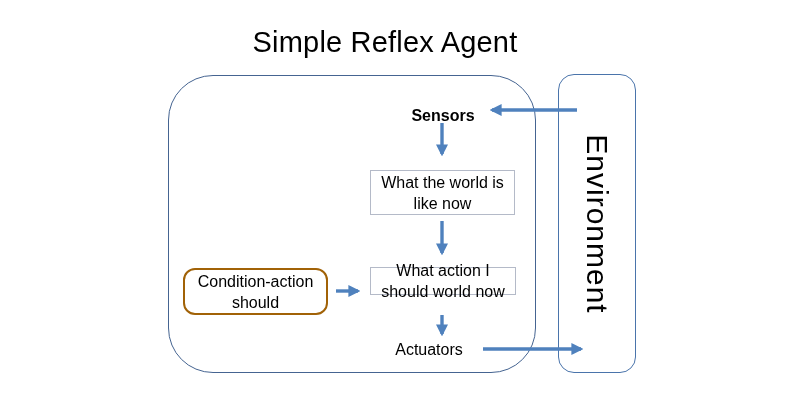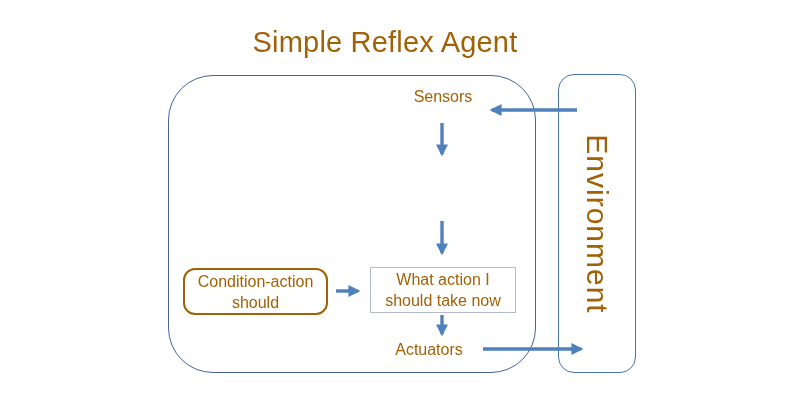--- a/index.html
+++ b/index.html
@@ -2,21 +2,21 @@
 <html><head>
 <meta charset="utf-8">
 <style>
   html, body { margin: 0; padding: 0; background: #ffffff; }
   .canvas {
     position: relative;
     width: 800px;
     height: 400px;
     background: #ffffff;
     font-family: "Liberation Sans", sans-serif;
-    color: #a16207;
+    color: #000000;
     overflow: hidden;
   }
   .title {
     position: absolute;
     left: 170px; top: 26px; width: 430px;
     text-align: center;
     font-size: 29px;
     letter-spacing: 0.2px;
   }
   .agent-box {
@@ -45,34 +45,34 @@
     transform: rotate(90deg);
     white-space: nowrap;
     font-size: 30px;
     letter-spacing: 1px;
   }
   .small-label {
     position: absolute;
     text-align: center;
     font-size: 16px;
   }
-  #sensors-label { left: 403px; top: 88px; width: 80px; }
+  #sensors-label { left: 403px; top: 107px; width: 80px; font-weight: bold; }
   #actuators-label { left: 388px; top: 341px; width: 82px; }
   .process-box {
     position: absolute;
     box-sizing: border-box;
     border: 1px solid #b4bac8;
     background: #ffffff;
     display: flex; flex-direction: column;
     align-items: center; justify-content: center;
     font-size: 16px; line-height: 21px;
     text-align: center;
   }
   #world-box  { left: 370px; top: 170px; width: 145px; height: 45px; }
-  #action-box { left: 370px; top: 267px; width: 146px; height: 46px; }
+  #action-box { left: 370px; top: 267px; width: 146px; height: 28px; }
   .rules-box {
     position: absolute;
     left: 183px; top: 268px; width: 145px; height: 47px;
     box-sizing: border-box;
     border: 2px solid #a16207;
     border-radius: 12px;
     background: #ffffff;
     display: flex; flex-direction: column;
     align-items: center; justify-content: center;
     font-size: 16px; line-height: 21px;
@@ -97,29 +97,33 @@
   <div class="title">Simple Reflex Agent</div>
 
   <div class="agent-box"></div>
 
   <div class="env-box">
     <span class="env-label">Environment</span>
   </div>
 
   <div class="small-label" id="sensors-label">Sensors</div>
 
+  <div class="process-box" id="world-box">
+    <span>What the world is</span>
+    <span>like now</span>
+  </div>
 
   <div class="rules-box">
     <span>Condition-action</span>
     <span>should</span>
   </div>
 
   <div class="process-box" id="action-box">
     <span>What action I</span>
-    <span>should take now</span>
+    <span>should world now</span>
   </div>
 
   <div class="small-label" id="actuators-label">Actuators</div>
 
   <svg class="arrows" width="800" height="400" viewBox="0 0 800 400">
     <defs>
       <marker id="ah" viewBox="0 0 10 10" refX="8" refY="5" markerWidth="12" markerHeight="12" markerUnits="userSpaceOnUse" orient="auto">
         <path d="M0,0 L10,5 L0,10 z" fill="#4f81bd"></path>
       </marker>
     </defs>

